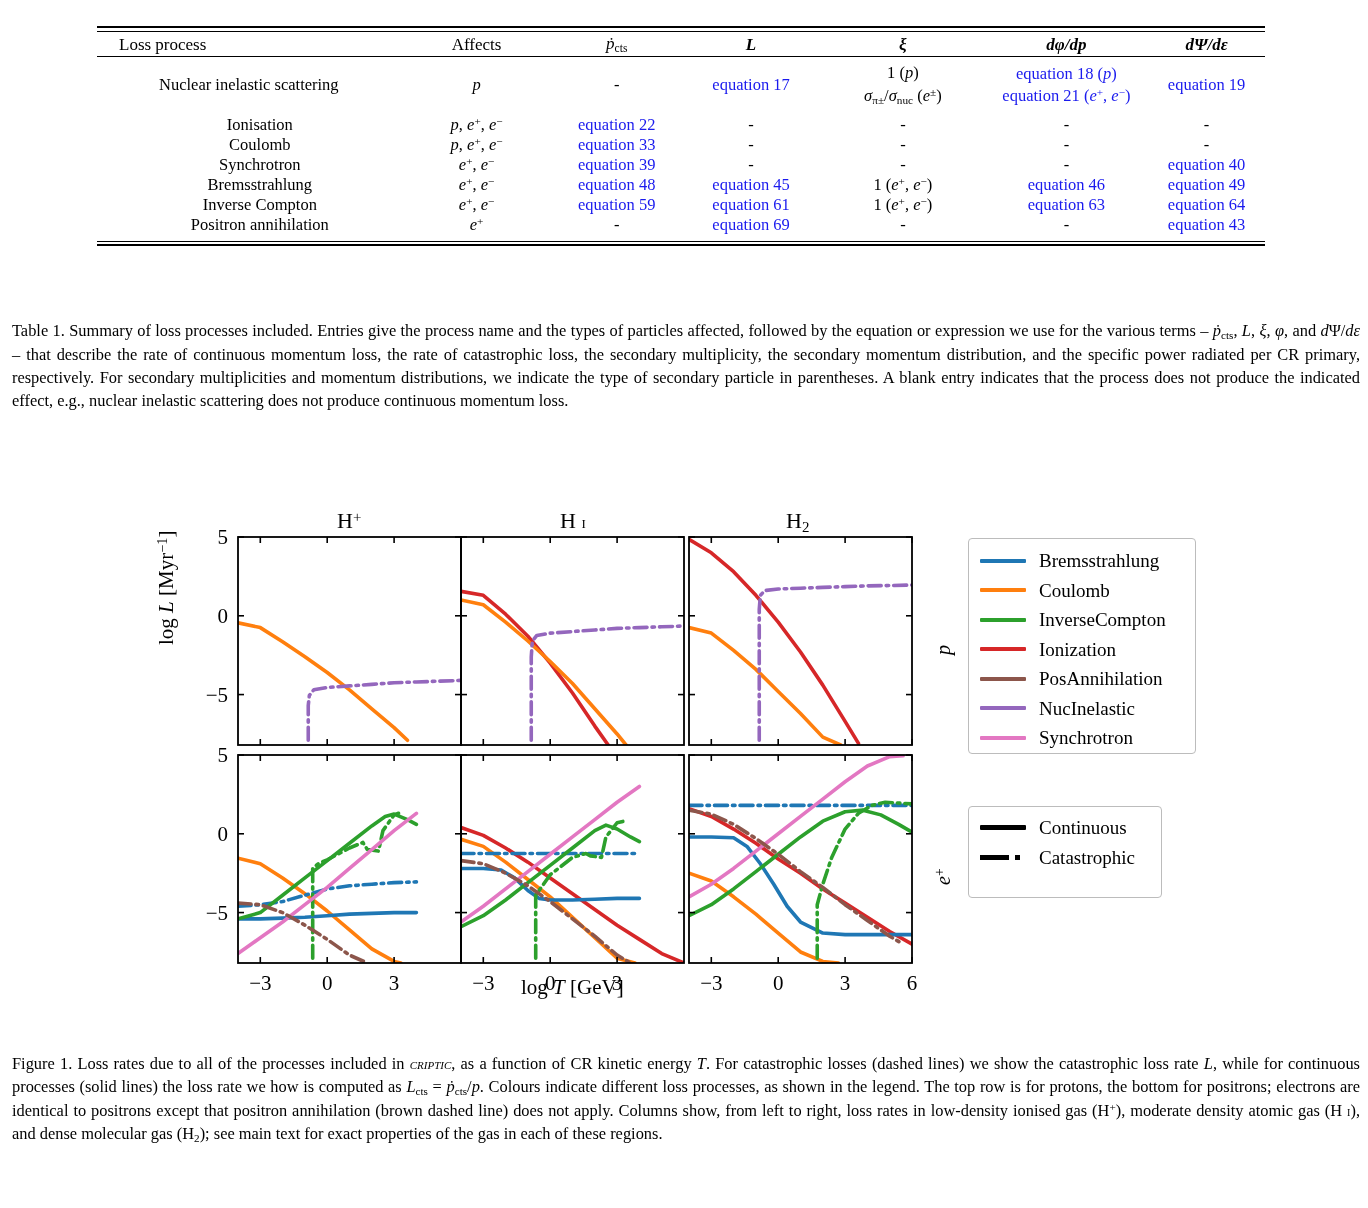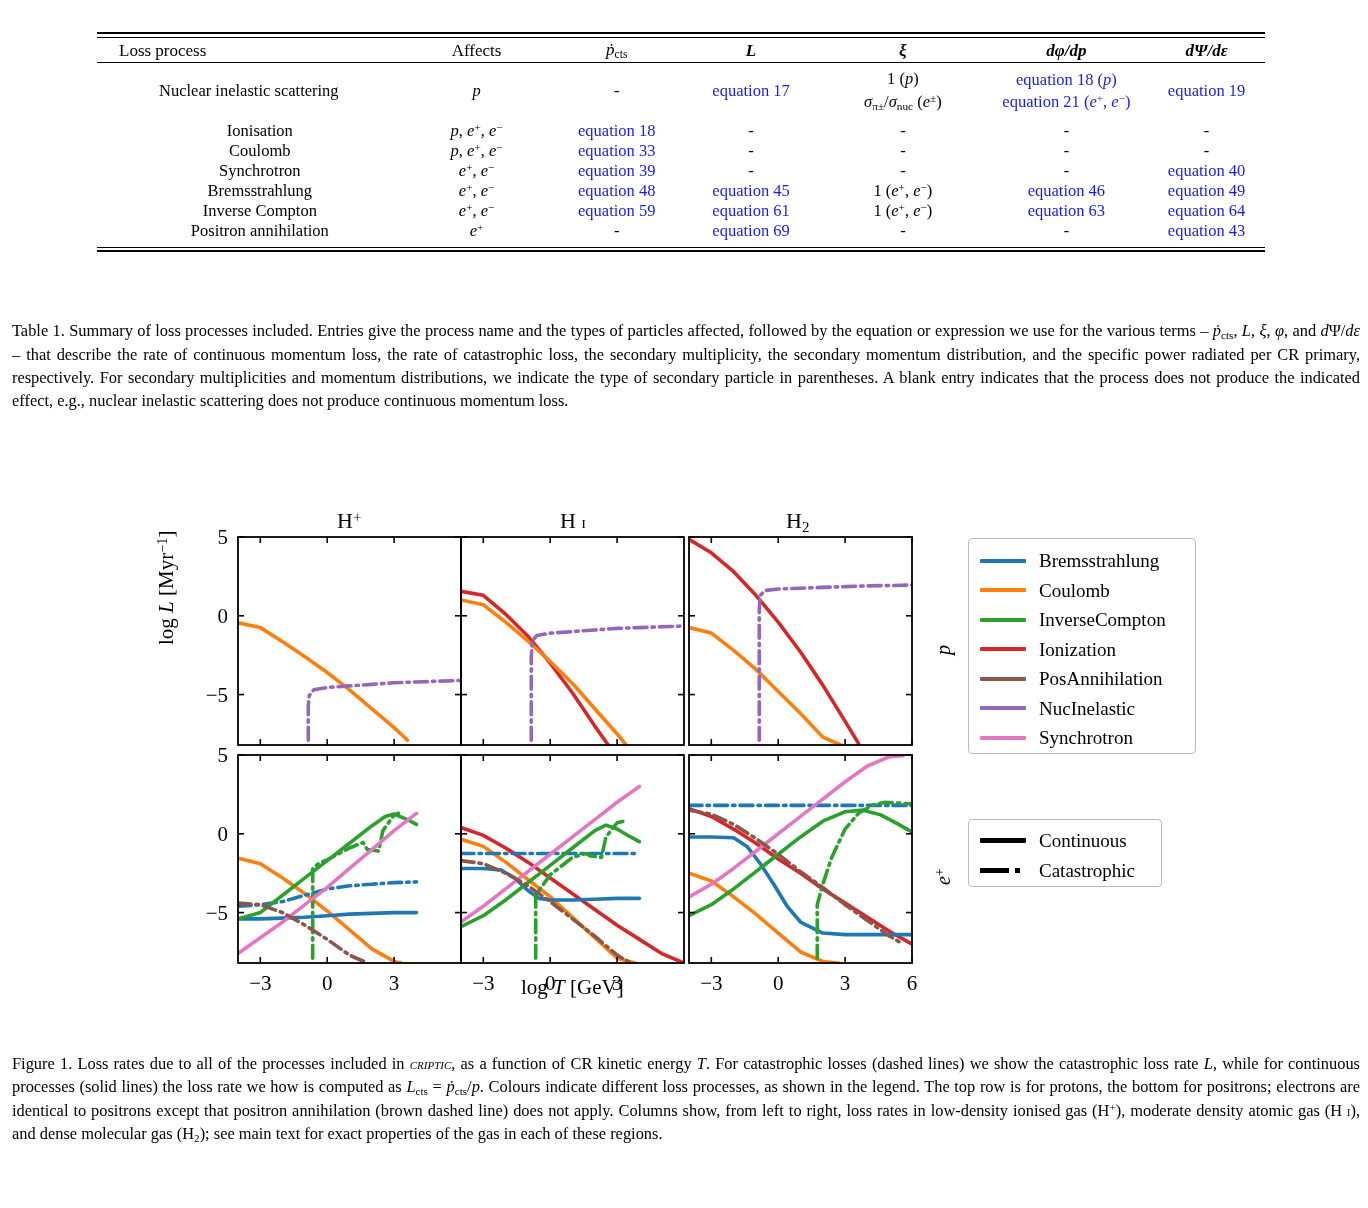--- a/index.html
+++ b/index.html
@@ -4,21 +4,21 @@
 <style>
   html,body{margin:0;padding:0;}
   body{
     width:1368px;height:1208px;background:#ffffff;
     font-family:"Liberation Serif","DejaVu Serif",serif;
     color:#000;overflow:hidden;
   }
   .page{position:relative;width:1368px;height:1208px;}
 
   
-  .table-wrap{position:absolute;left:97px;top:32px;width:1168px;}
+  .table-wrap{position:absolute;left:97px;top:26px;width:1168px;}
   table.loss{border-collapse:collapse;width:100%;font-size:16.5px;}
   table.loss td,table.loss th{padding:0;font-weight:normal;}
   .rule-top{border-top:2.2px solid #000;height:3px;}
   .rule-dbl{border-top:1.2px solid #000;height:2px;}
   .hdr td{padding:8px 0 9px 0;text-align:center;font-size:17px;}
   .hdr td.first{text-align:left;padding-left:22px;}
   .mid-rule td{border-bottom:1.2px solid #000;height:1px;padding:0;}
   .body-row td{padding:3.5px 0;text-align:center;vertical-align:middle;}
   .body-row td.first{text-align:center;padding-left:22px;white-space:nowrap;}
   .body-row.tall td{padding:5px 0 6px 0;}
@@ -51,21 +51,21 @@
   .rowlabel{position:absolute;font-size:20px;
     transform:rotate(-90deg);transform-origin:left top;white-space:nowrap;}
   .xlabel{position:absolute;font-size:21px;left:521px;top:975px;}
 
   
   .legend{
     position:absolute;border:1px solid #bcbcbc;border-radius:4px;
     background:#fff;box-sizing:border-box;
   }
   #legend-processes{left:968px;top:538px;width:228px;height:216px;padding:7px 0 0 0;}
-  #legend-styles{left:968px;top:806px;width:194px;height:68px;padding:6px 0 0 0;margin-top:13px;}
+  #legend-styles{left:968px;top:806px;width:194px;height:92px;padding:6px 0 0 0;}
   .leg-row{display:flex;align-items:center;height:29.5px;padding-left:11px;}
   .leg-row .swatch{width:46px;height:3.6px;margin-right:13px;flex:0 0 46px;border-radius:1px;}
   .leg-row .swatch.thick{height:4.6px;}
   .leg-row .lbl{font-size:19px;line-height:1;}
   .dashline{
     width:46px;height:4.6px;margin-right:13px;flex:0 0 46px;
     background:
       linear-gradient(to right,#000 0 62%,transparent 62% 76%,#000 76% 88%,transparent 88% 100%);
   }
 </style>
@@ -113,21 +113,21 @@
         <td class="eq">
           equation 18 (<span class="it">p</span>)<br>
           equation 21 (<span class="it">e</span><span class="sup">+</span>, <span class="it">e</span><span class="sup">−</span>)
         </td>
         <td class="eq">equation 19</td>
       </tr>
 
       <tr class="body-row">
         <td class="first">Ionisation</td>
         <td><span class="it">p</span>, <span class="it">e</span><span class="sup">+</span>, <span class="it">e</span><span class="sup">−</span></td>
-        <td class="eq">equation 18</td>
+        <td class="eq">equation 22</td>
         <td class="dash">-</td>
         <td class="dash">-</td>
         <td class="dash">-</td>
         <td class="dash">-</td>
       </tr>
 
       <tr class="body-row">
         <td class="first">Coulomb</td>
         <td><span class="it">p</span>, <span class="it">e</span><span class="sup">+</span>, <span class="it">e</span><span class="sup">−</span></td>
         <td class="eq">equation 33</td>

